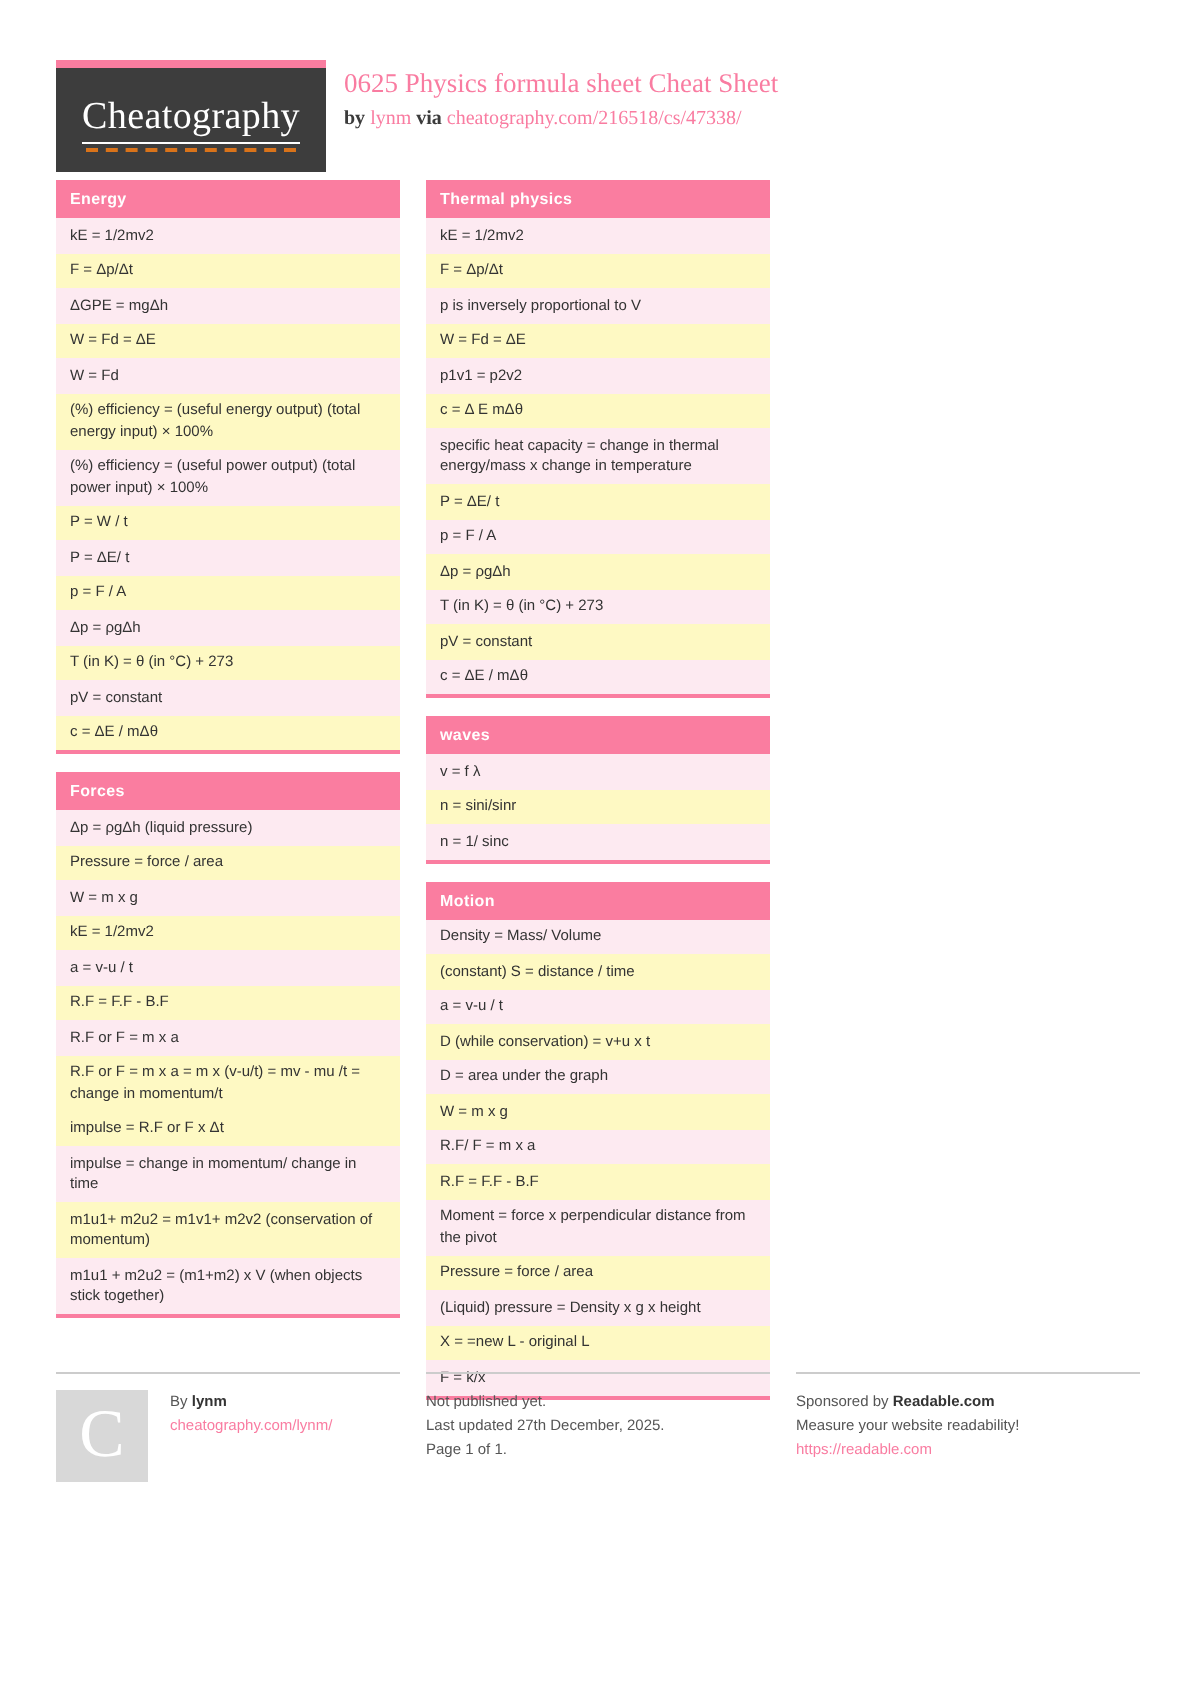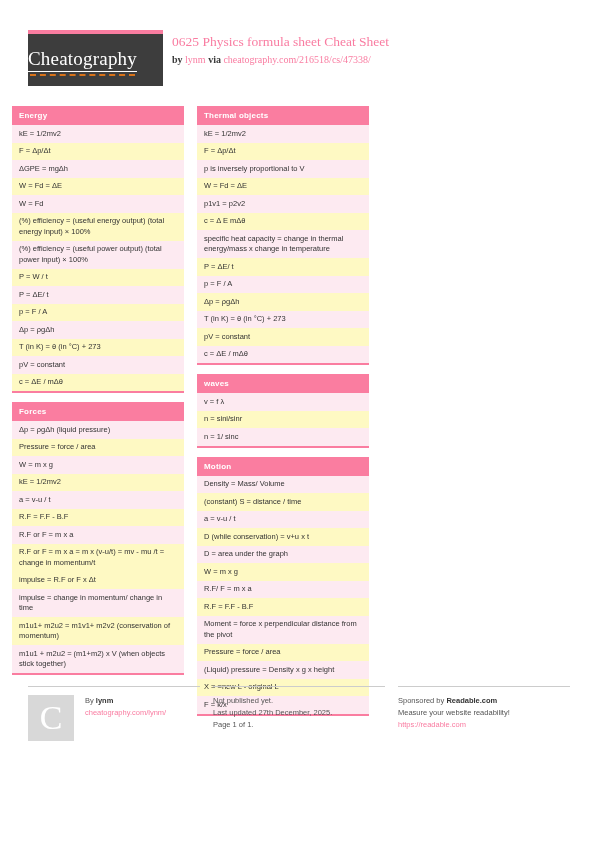--- a/index.html
+++ b/index.html
@@ -5,21 +5,21 @@
   html,body{margin:0;padding:0;}
   body{
     width:600px;height:849px;background:#ffffff;position:relative;
     font-family:"Liberation Sans","DejaVu Sans",sans-serif;
     -webkit-font-smoothing:antialiased;
   }
   
   .logo-box{
     position:absolute;left:28px;top:30px;width:135px;height:56px;
     background:var(--logo-bg,#3d3d3d);border-top:4px solid var(--accent,#fa7da0);
-    box-sizing:border-box;display:flex;align-items:center;
+    box-sizing:border-box;display:flex;align-items:center;justify-content:center;
   }
   .logo-word{
     color:#ffffff;font-family:"Liberation Serif","DejaVu Serif",serif;
     font-size:19px;letter-spacing:0.2px;position:relative;
     border-bottom:1px solid #ffffff;padding-bottom:1px;
   }
   .logo-word::after{
     content:"";position:absolute;left:2px;right:2px;bottom:-5px;
     border-bottom:2px dashed #d9731a;
   }
@@ -28,21 +28,21 @@
     font-family:"Liberation Serif","DejaVu Serif",serif;
     font-size:13.5px;color:var(--link,#fa7da0);margin:0 0 4px 0;font-weight:normal;
   }
   .byline{
     font-family:"Liberation Serif","DejaVu Serif",serif;
     font-size:10px;color:#3b3b3b;
   }
   .byline a{color:var(--link,#fa7da0);text-decoration:none;}
   .byline .bold{font-weight:bold;}
   
-  .content{position:absolute;left:12px;top:90px;display:flex;gap:13px;margin-top:16px;}
+  .content{position:absolute;left:28px;top:90px;display:flex;gap:13px;}
   .col{width:172px;}
   .sheet-section{margin-bottom:9px;border-bottom:2px solid var(--accent,#fa7da0);}
   .section-header{
     background:var(--accent,#fa7da0);color:#ffffff;font-weight:bold;
     font-size:8px;padding:5px 7px;letter-spacing:0.2px;
   }
   .row{
     font-size:7.5px;line-height:1.4;color:#333333;padding:3.5px 7px;
     word-wrap:break-word;
   }
@@ -112,21 +112,21 @@
         <div class="row odd">R.F or F = m x a</div>
         <div class="row even">R.F or F = m x a = m x (v-u/t) = mv - mu /t = change in momentum/t</div>
         <div class="row even">impulse = R.F or F x Δt</div>
         <div class="row odd">impulse = change in momentum/ change in time</div>
         <div class="row even">m1u1+ m2u2 = m1v1+ m2v2 (conservation of momentum)</div>
         <div class="row odd">m1u1 + m2u2 = (m1+m2) x V (when objects stick together)</div>
       </section>
     </div>
   <div class="col" id="col-1">
       <section class="sheet-section">
-        <div class="section-header">Thermal objects</div>
+        <div class="section-header">Thermal physics</div>
         <div class="row odd">kE = 1/2mv2</div>
         <div class="row even">F = Δp/Δt</div>
         <div class="row odd">p is inversely proportional to V</div>
         <div class="row even">W = Fd = ΔE</div>
         <div class="row odd">p1v1 = p2v2</div>
         <div class="row even">c = Δ E mΔθ</div>
         <div class="row odd">specific heat capacity = change in thermal energy/mass x change in temperature</div>
         <div class="row even">P = ΔE/ t</div>
         <div class="row odd">p = F / A</div>
         <div class="row even">Δp = ρgΔh</div>

